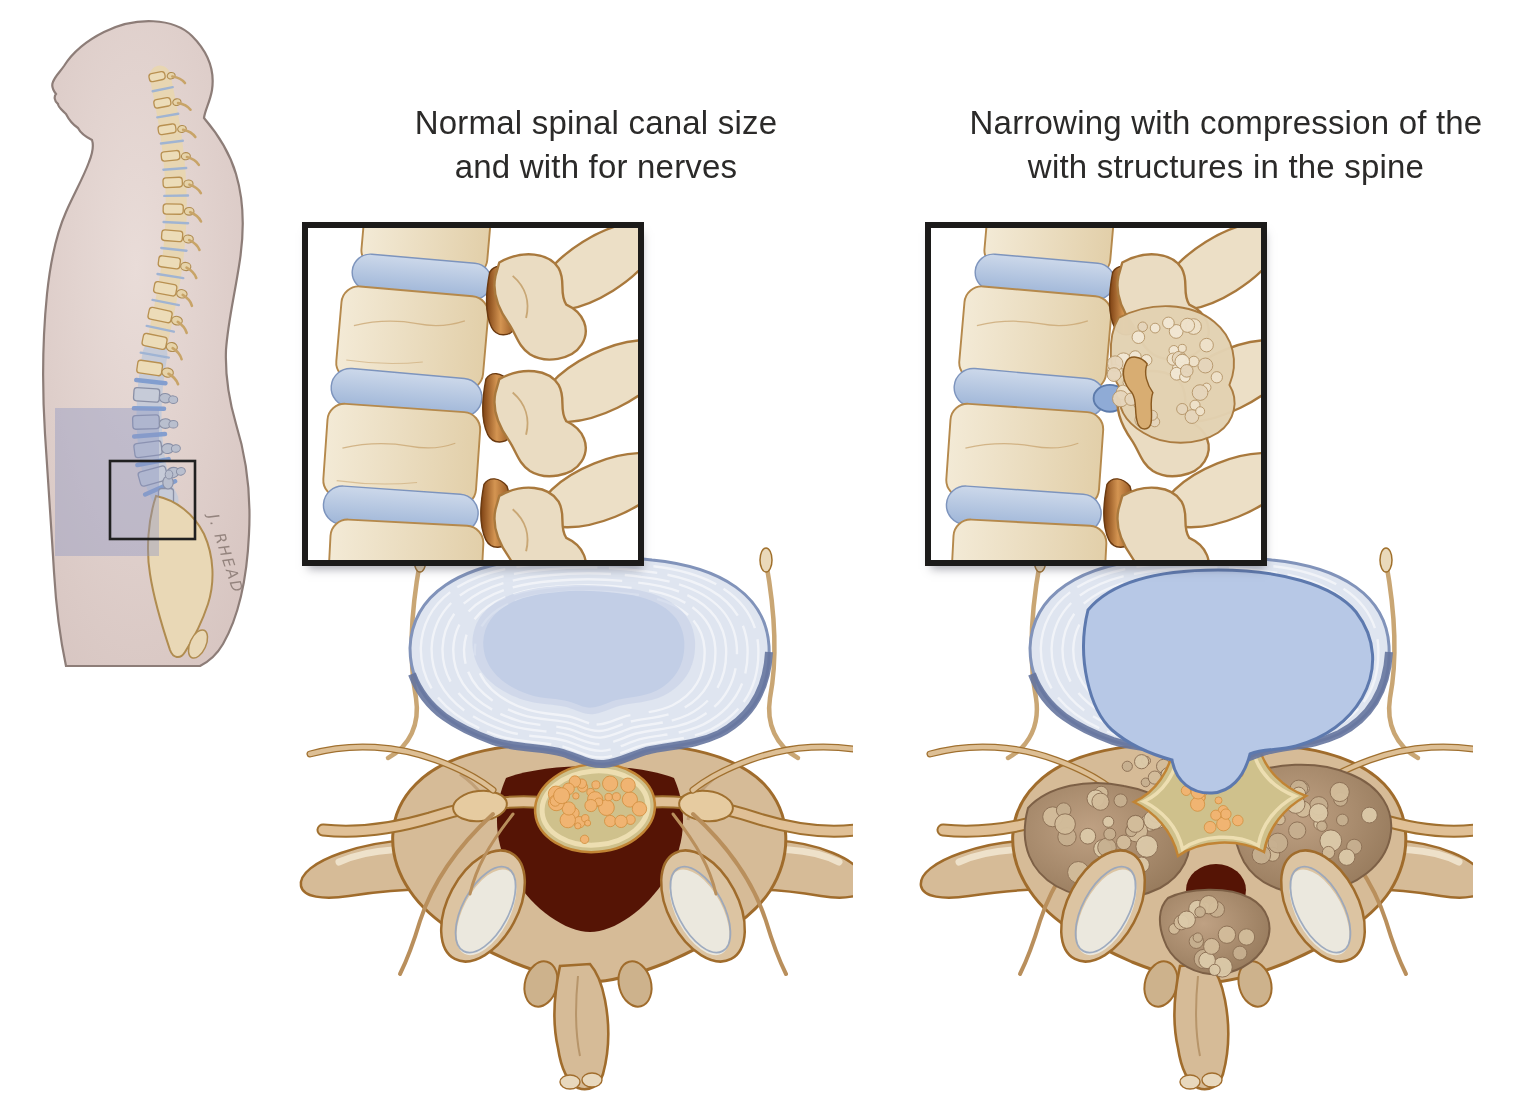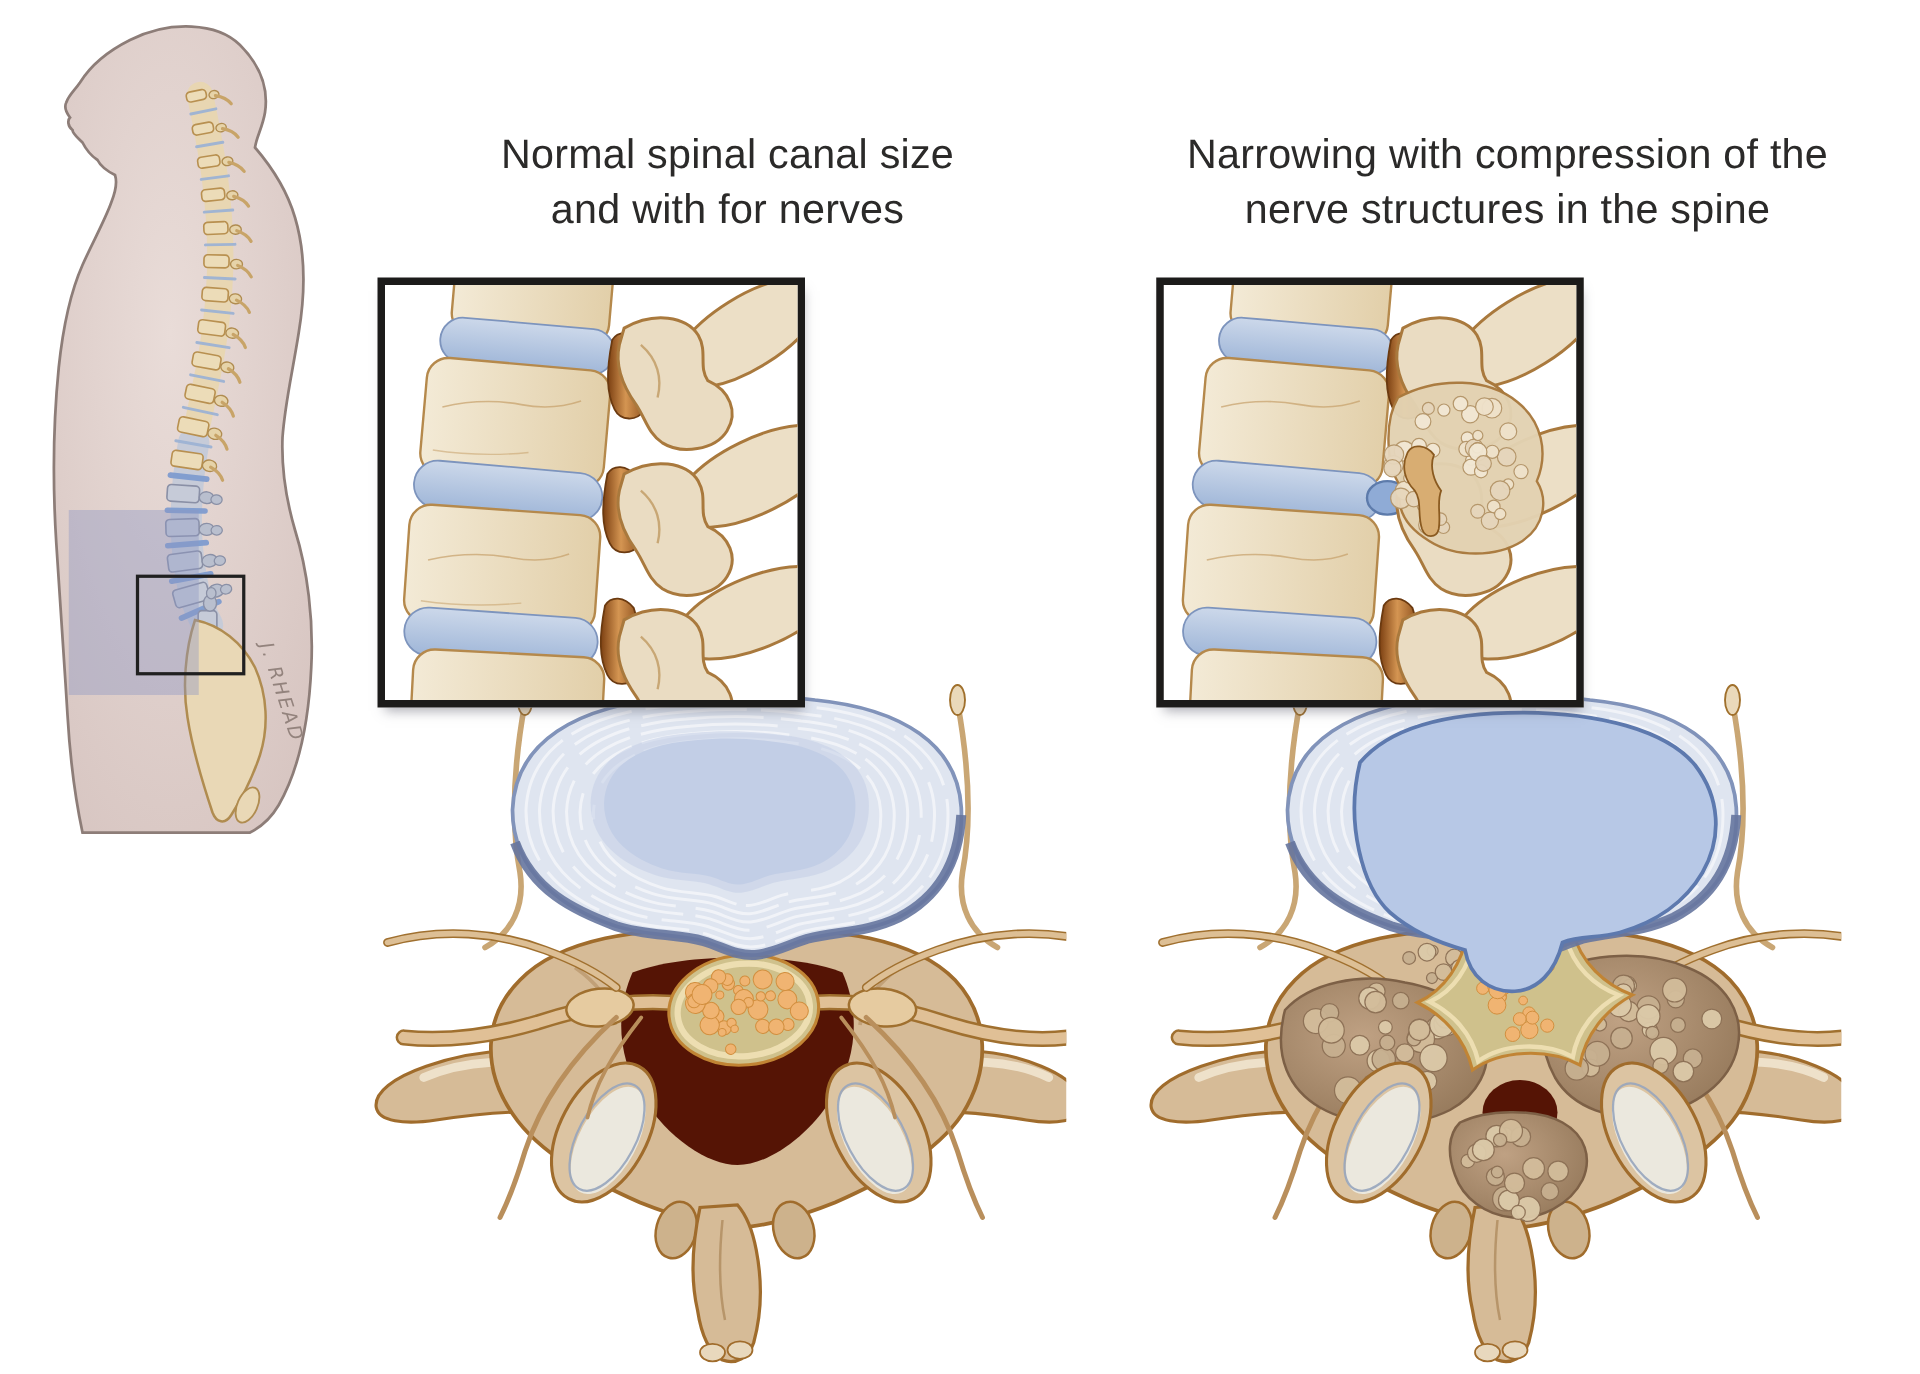--- a/index.html
+++ b/index.html
@@ -1,21 +1,21 @@
 <!DOCTYPE html>
 <html style="--ink: #2b2a29; --paper: #ffffff; --body-skin: #dccbc7; --body-outline: #8d7d78; --highlight-band: #8c95c2; --bone-cream: #ecdfc6; --bone-outline: #a06c2c; --axial-bone: #d6bb97; --disc-blue: #a9bedd; --disc-annulus: #dfe5f0; --nucleus-blue: #c2cee6; --stenosis-nucleus: #b7c8e6; --disc-rim: #8193ba; --canal-maroon: #551405; --thecal-sac: #cdc08b; --sac-dots: #f0b472; --nerve-orange: #c98a47; --bone-spur: #a8896a; --focus-box: #202020;"><head>
 <meta charset="utf-8">
 <style>
   html,body{margin:0;padding:0;background:#fff;}
   #stage{position:relative;width:1536px;height:1099px;background:var(--paper,#fff);overflow:hidden;
          font-family:"Liberation Sans",sans-serif;}
   .panel-title{position:absolute;top:101px;text-align:center;color:var(--ink,#2b2a29);
     font-size:33px;line-height:1.32;font-weight:400;letter-spacing:.2px;}
-  #title-normal{left:292px;width:580px;}
-  #title-stenosis{left:916px;width:580px;}
+  #title-normal{left:306px;width:580px;}
+  #title-stenosis{left:936px;width:580px;}
   .cross-svg{position:absolute;z-index:1;}
   .inset{position:absolute;z-index:3;width:330px;height:332px;border:6px solid #1c1b1a;background:#fff;
          box-shadow:2px 7px 9px -4px rgba(90,90,105,.5);}
   .inset svg{display:block;width:330px;height:332px;}
   #torso-svg{position:absolute;left:8px;top:4px;z-index:1;}
   .sig{font-family:"DejaVu Sans",sans-serif;font-style:italic;font-size:15px;letter-spacing:2px;
        fill:#93837d;}
 </style>
 </head>
 <body>
@@ -173,21 +173,21 @@
     <rect x="102" y="457" width="85" height="78" fill="none" stroke="#202020" stroke-width="2.6"></rect>
     <text class="sig" x="0" y="0" transform="translate(200 512) rotate(72)">J. RHEAD</text>
   </svg>
 
   <div class="panel-title" id="title-normal">
     <div>Normal spinal canal size</div>
     <div>and with for nerves</div>
   </div>
   <div class="panel-title" id="title-stenosis">
     <div>Narrowing with compression of the</div>
-    <div>nerve structures in the spine</div>
+    <div>with structures in the spine</div>
   </div>
 
   <svg class="cross-svg" style="left:283px;top:546px" width="570" height="553" viewBox="0 0 570 553">
 
     <g fill="none" stroke-linecap="round">
       <path d="M 137,16 C 129,60 125,110 133,152 C 137,178 127,200 105,212" stroke="#c9a674" stroke-width="4.5"></path>
       <ellipse cx="137" cy="14" rx="6" ry="12" fill="#ead9ba" stroke="#a0702c" stroke-width="1.5"></ellipse>
       <path d="M 483,16 C 491,60 495,110 487,152 C 483,178 493,200 515,212" stroke="#c9a674" stroke-width="4.5"></path>
       <ellipse cx="483" cy="14" rx="6" ry="12" fill="#ead9ba" stroke="#a0702c" stroke-width="1.5"></ellipse>
     </g>

